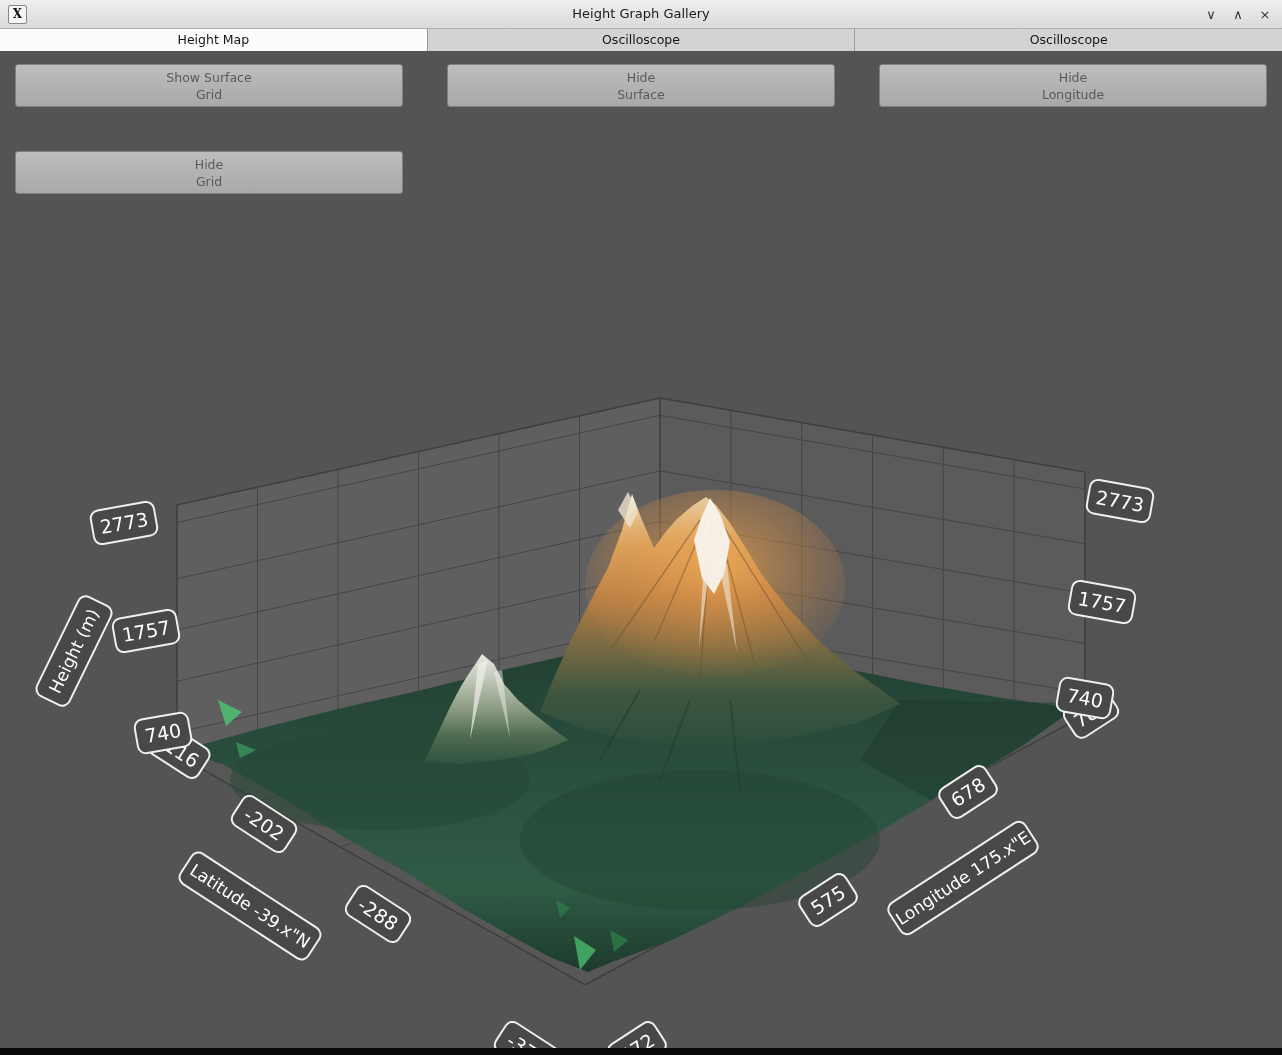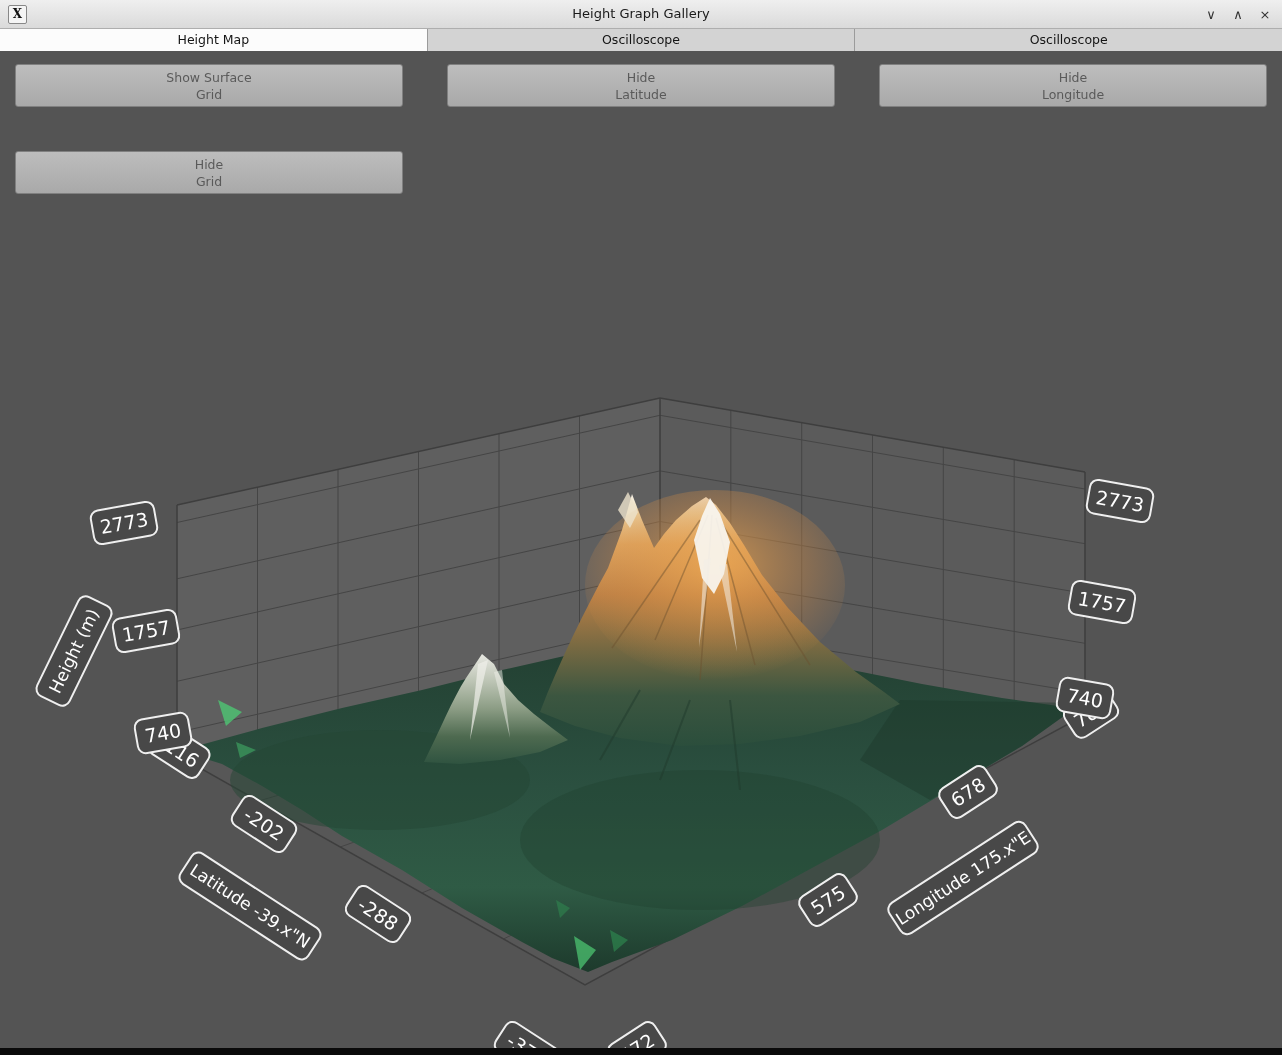--- a/index.html
+++ b/index.html
@@ -64,21 +64,21 @@
     <div class="tab">Oscilloscope</div>
   </div>
 
   <div class="toolbar">
     <button class="tbtn">
       <span>Show Surface</span>
       <span>Grid</span>
     </button>
     <button class="tbtn">
       <span>Hide</span>
-      <span>Latitude</span>
+      <span>Surface</span>
     </button>
     <button class="tbtn">
       <span>Hide</span>
       <span>Longitude</span>
     </button>
     <button class="tbtn">
       <span>Hide</span>
       <span>Grid</span>
     </button>
   </div>

